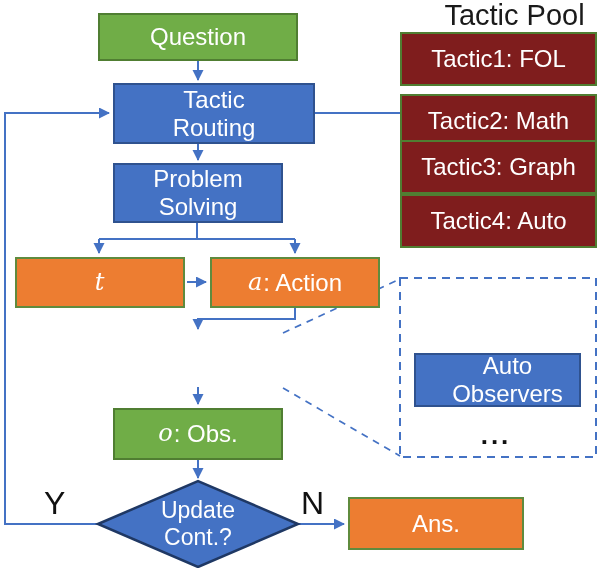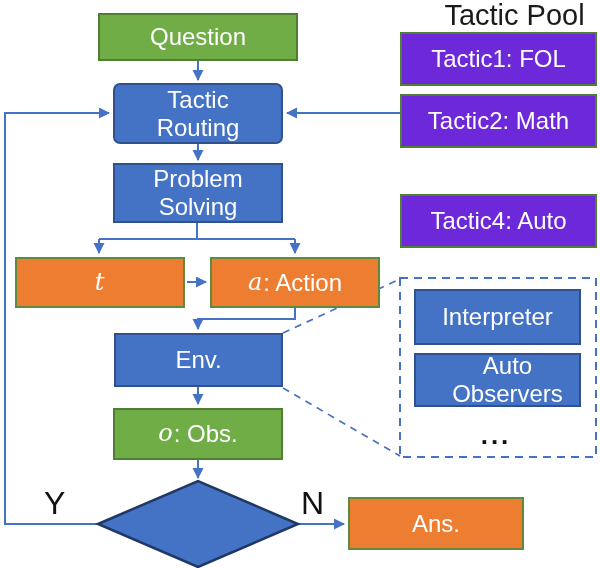--- a/index.html
+++ b/index.html
@@ -13,21 +13,21 @@
     color:#ffffff;font-size:24px;line-height:1.15;text-align:center;
     white-space:pre-line;box-sizing:border-box;
   }
   .green {background:#70AD47;border:2px solid #507E32;}
   .blue  {background:#4472C4;border:2px solid #2F528F;}
   .orange{background:#ED7D31;border:2px solid #5F8B3E;}
   .mi{font-family:"DejaVu Serif",serif;font-style:italic;margin-right:1px;}
 
   
   #question       {left:98px; top:13px;  width:200px;height:48px;}
-  #tactic-routing {left:113px;top:83px; width:170px;height:61px;border-radius:7px;}
+  #tactic-routing {left:113px;top:83px; width:202px;height:61px;}
   #problem-solving{left:113px;top:163px;width:170px;height:60px;}
   #thought        {left:15px; top:257px;width:170px;height:51px;}
   #action         {left:210px;top:257px;width:170px;height:51px;}
   #env            {left:114px;top:333px;width:169px;height:54px;}
   #obs            {left:113px;top:408px;width:170px;height:52px;}
   #ans            {left:348px;top:497px;width:176px;height:53px;}
 
   
   #decision-label{
     position:absolute;z-index:2;left:138px;top:496px;width:120px;height:56px;
@@ -37,21 +37,21 @@
 
   
   #pool-title{
     position:absolute;z-index:2;left:427px;top:0px;width:175px;height:31px;
     display:flex;align-items:center;justify-content:center;
     color:#1a1a1a;font-size:29px;
   }
   .pool-item{
     position:absolute;z-index:2;left:400px;width:197px;height:54px;
     display:flex;align-items:center;justify-content:center;
-    background:#6d28d9;border:2px solid #507E32;box-sizing:border-box;
+    background:#7f1d1d;border:2px solid #507E32;box-sizing:border-box;
     color:#fff;font-size:24px;
   }
   #pool-item-0{top:32px;} #pool-item-1{top:94px;text-align:right;}
   #pool-item-2{top:140px;}#pool-item-3{top:194px;}
 
   
   #interpreter   {left:414px;top:289px;width:167px;height:56px;}
   #auto-observers{left:414px;top:353px;width:167px;height:54px;padding-left:20px;}
   #pool-dots{
     position:absolute;z-index:2;left:446px;top:420px;width:100px;height:30px;
@@ -121,41 +121,38 @@
   </div>
 
   <div id="thought" class="node orange">
     <span class="mi">t</span>
   </div>
 
   <div id="action" class="node orange">
     <span class="mi">a</span><span>: Action</span>
   </div>
 
-  <div id="env" class="node blue">
-    <span>Env.</span>
-  </div>
 
   <div id="obs" class="node green">
     <span class="mi">o</span><span>: Obs.</span>
   </div>
 
+  <div id="decision-label">Update
+Cont.?</div>
 
   <div id="ans" class="node orange">
     <span>Ans.</span>
   </div>
 
   <div id="pool-title">Tactic Pool</div>
   <div id="pool-item-0" class="pool-item">Tactic1: FOL</div>
   <div id="pool-item-1" class="pool-item">Tactic2: Math</div>
+  <div id="pool-item-2" class="pool-item">Tactic3: Graph</div>
   <div id="pool-item-3" class="pool-item">Tactic4: Auto</div>
 
-  <div id="interpreter" class="node blue">
-    <span>Interpreter</span>
-  </div>
   <div id="auto-observers" class="node blue">
     <span>Auto
 Observers</span>
   </div>
   <div id="pool-dots">...</div>
 
   <div id="label-y" class="branch-label">Y</div>
   <div id="label-n" class="branch-label">N</div>
 
 </div>

